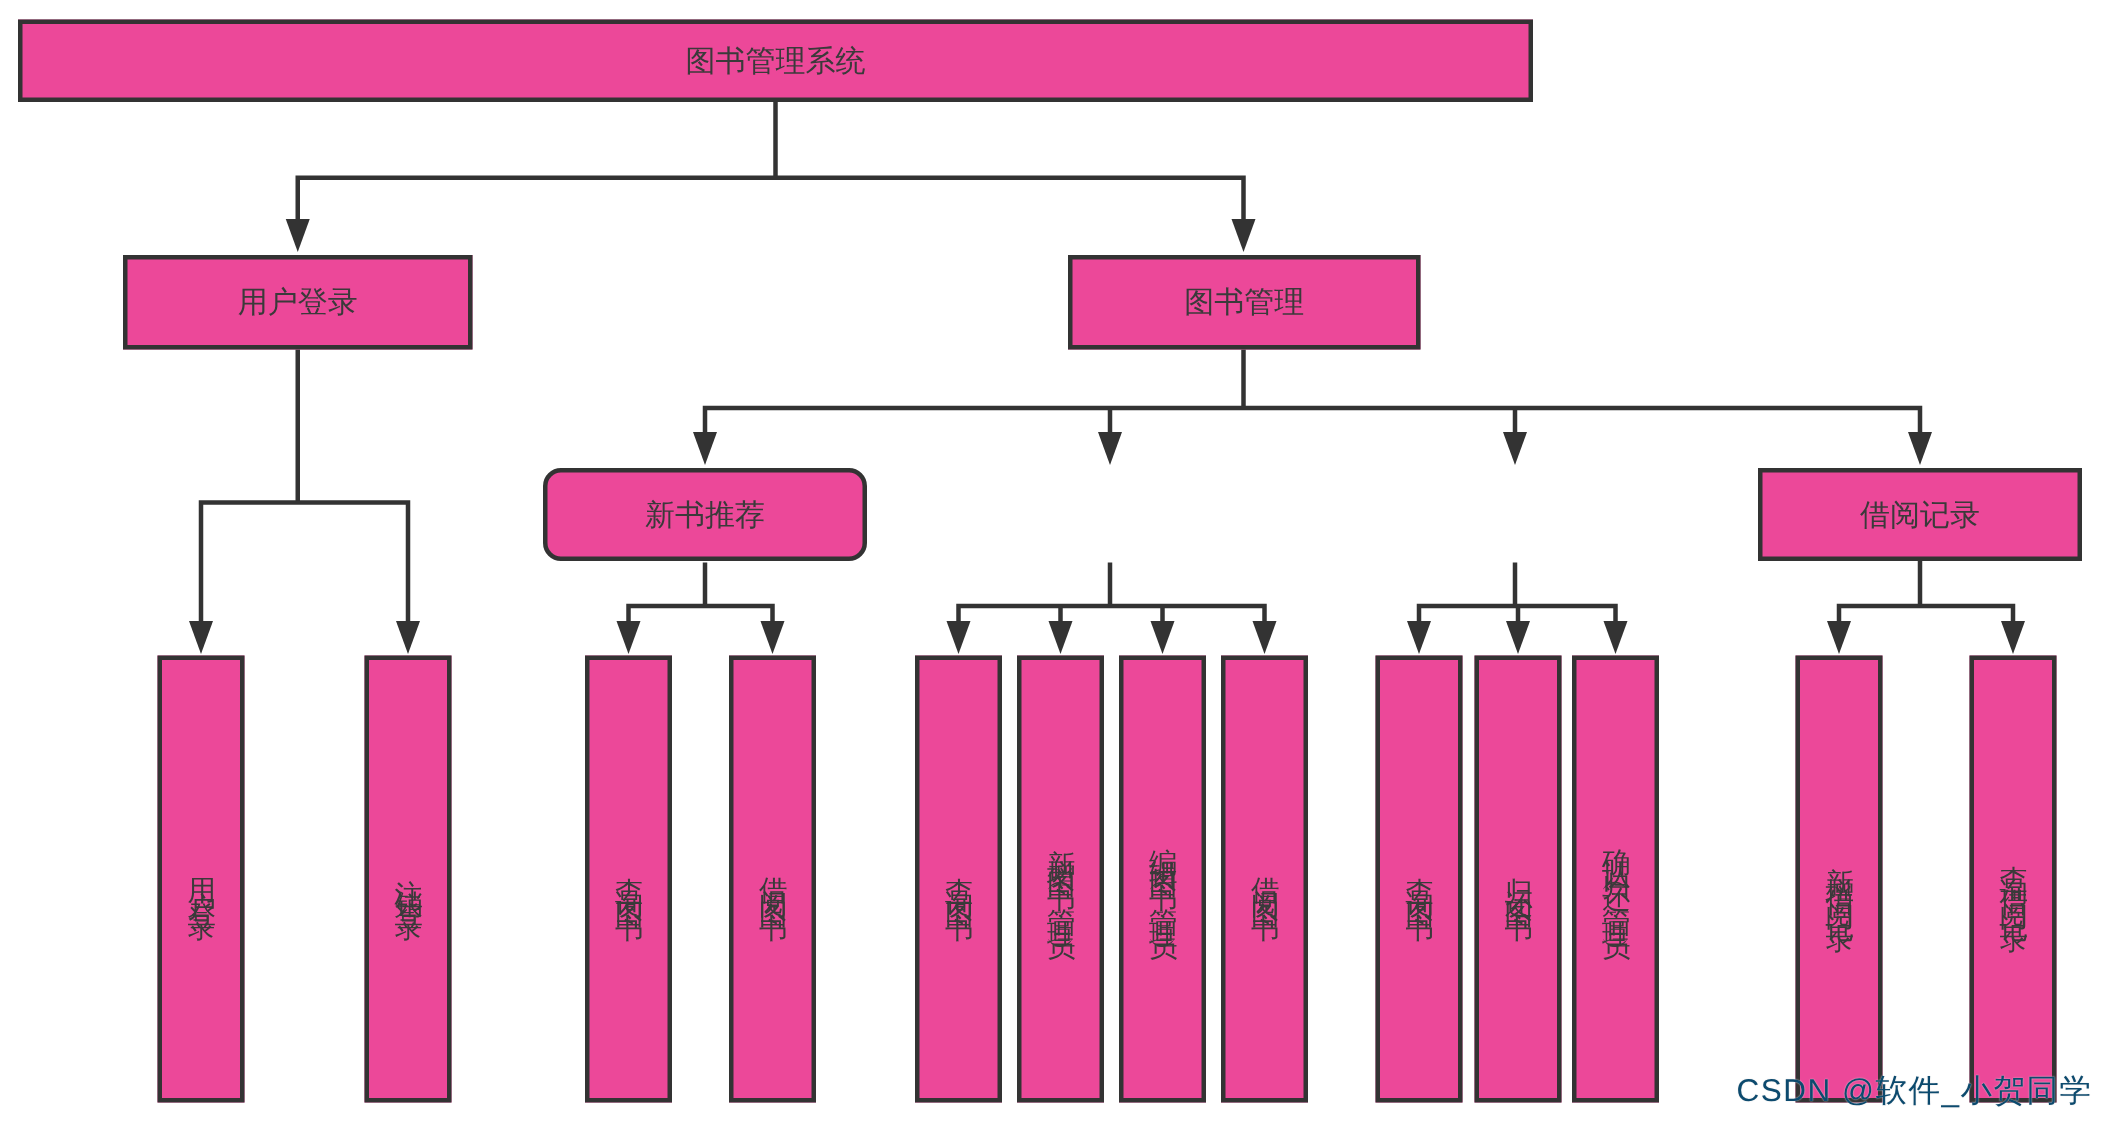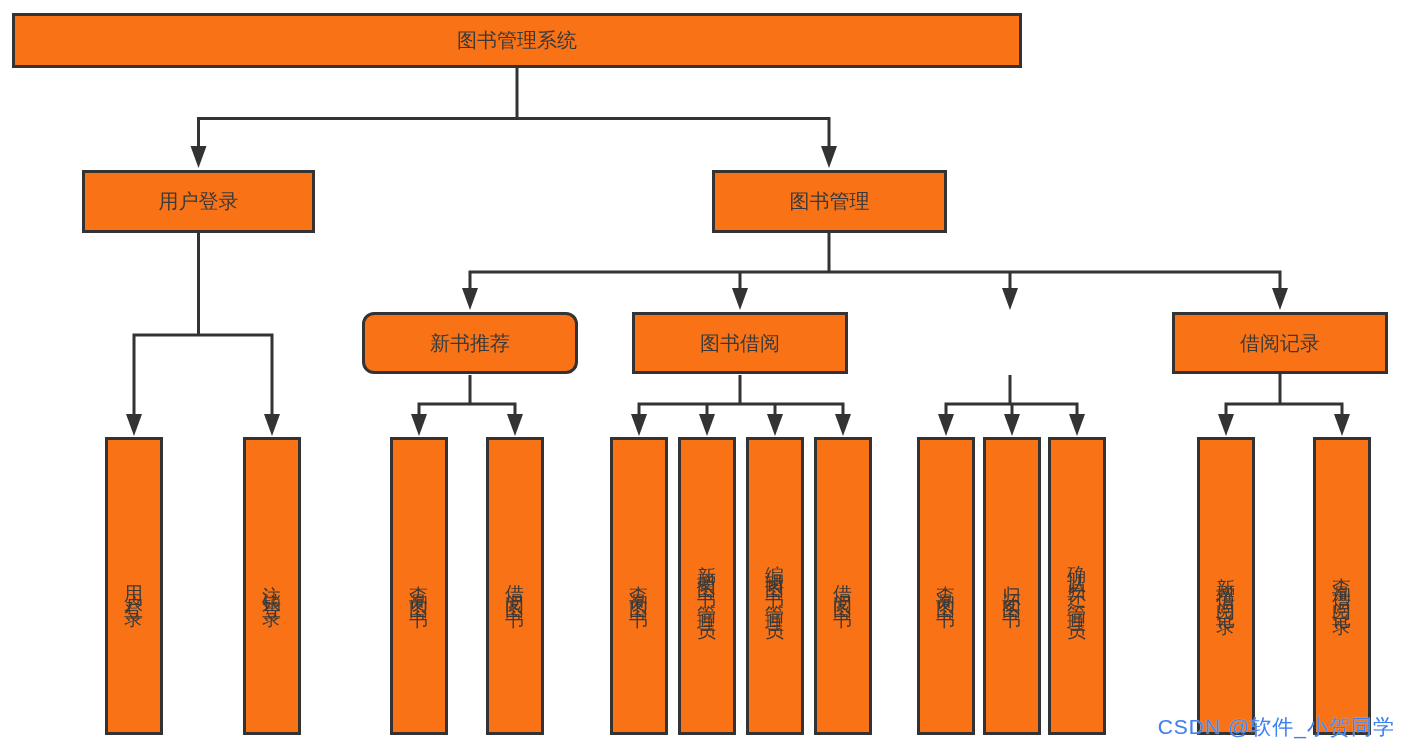--- a/index.html
+++ b/index.html
@@ -10,21 +10,21 @@
     background: #ffffff;
     font-family: "Liberation Sans", "DejaVu Sans", sans-serif;
     color: #3a3a3a;
     overflow: hidden;
   }
   #wires { position: absolute; left: 0; top: 0; z-index: 1; }
   .node {
     position: absolute;
     box-sizing: border-box;
     border: 3px solid #333333;
-    background: #f97316;
+    background: #ec4899;
     display: flex;
     align-items: center;
     justify-content: center;
     z-index: 2;
   }
   .lvl1 { left: 12px; top: 13px; width: 1010px; height: 55px; font-size: 20px; }
   .lvl2 { top: 170px; height: 63px; font-size: 20px; }
   .lvl3 { top: 312px; width: 216px; height: 62px; font-size: 20px; }
   .leaf { top: 437px; width: 58px; height: 298px; font-size: 19px; }
   .leaf .vtext {
@@ -32,21 +32,21 @@
     text-orientation: mixed;
     letter-spacing: 8px;
     line-height: 1;
     white-space: nowrap;
   }
   .watermark {
     position: absolute;
     right: 10px;
     bottom: 6px;
     font-size: 21px;
-    color: #3b82f6;
+    color: #0c4a6e;
     letter-spacing: 1px;
     z-index: 5;
     text-shadow: 0 0 1px #dddddd;
   }
 </style>
 </head>
 <body>
 
 <div id="canvas">
 
@@ -112,23 +112,20 @@
   <div class="node lvl2" style="left:82px; width:233px;">
     <span>用户登录</span>
   </div>
   <div class="node lvl2" style="left:712px; width:235px;justify-content:center;">
     <span>图书管理</span>
   </div>
 
   <div class="node lvl3" style="left:362px;border-radius:12px;">
     <span>新书推荐</span>
   </div>
-  <div class="node lvl3" style="left:632px;">
-    <span>图书借阅</span>
-  </div>
   <div class="node lvl3" style="left:1172px;">
     <span>借阅记录</span>
   </div>
 
   <div class="node leaf" style="left:105px;">
     <span class="vtext">用户登录</span>
   </div>
   <div class="node leaf" style="left:243px;">
     <span class="vtext">注销登录</span>
   </div>

